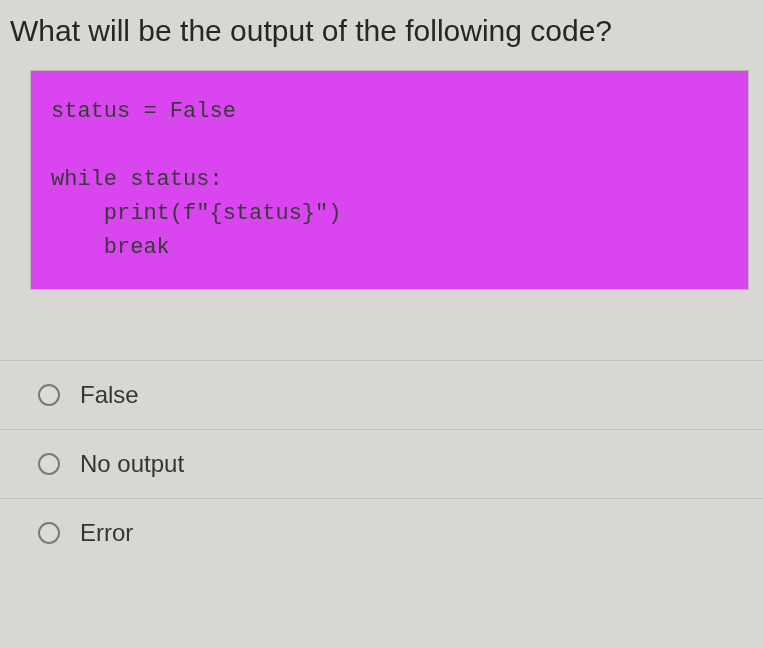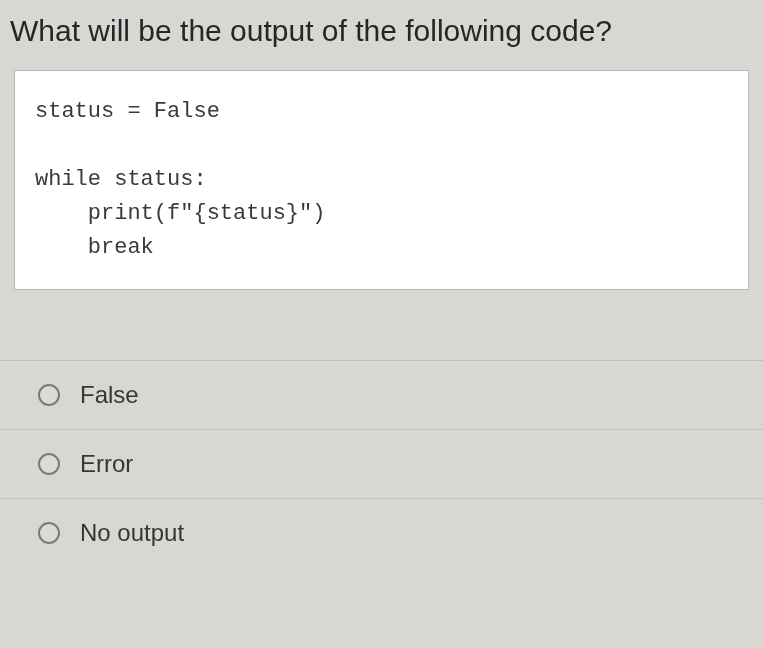--- a/index.html
+++ b/index.html
@@ -15,23 +15,23 @@
       color: #2a2a2a;
       padding: 0;
     }
     .question-title {
       font-size: 30px;
       font-weight: 400;
       padding: 14px 10px 22px 10px;
       color: #262626;
     }
     .code-block {
-      margin: 0 14px 0 14px;
+      margin: 0 14px 0 30px;
       border: 1px solid #b8b8b5;
-      background: #ffffff;
+      background: #d946ef;
       padding: 24px 20px 24px 20px;
       font-family: 'Consolas', 'Courier New', monospace;
       font-size: 22px;
       line-height: 1.55;
       white-space: pre;
       color: #3a3a3a;
     }
     .options-container {
       margin-top: 70px;
       text-align: right;
@@ -72,19 +72,19 @@
     print(f"{status}")
     break</div>
 
 <div class="options-container">
   <div class="option-row">
     <span class="radio-circle"></span>
     <span class="option-label">False</span>
   </div>
   <div class="option-row">
     <span class="radio-circle"></span>
-    <span class="option-label">Error</span>
+    <span class="option-label">No output</span>
   </div>
   <div class="option-row">
     <span class="radio-circle"></span>
-    <span class="option-label">No output</span>
+    <span class="option-label">Error</span>
   </div>
 </div>
 
 </body></html>

